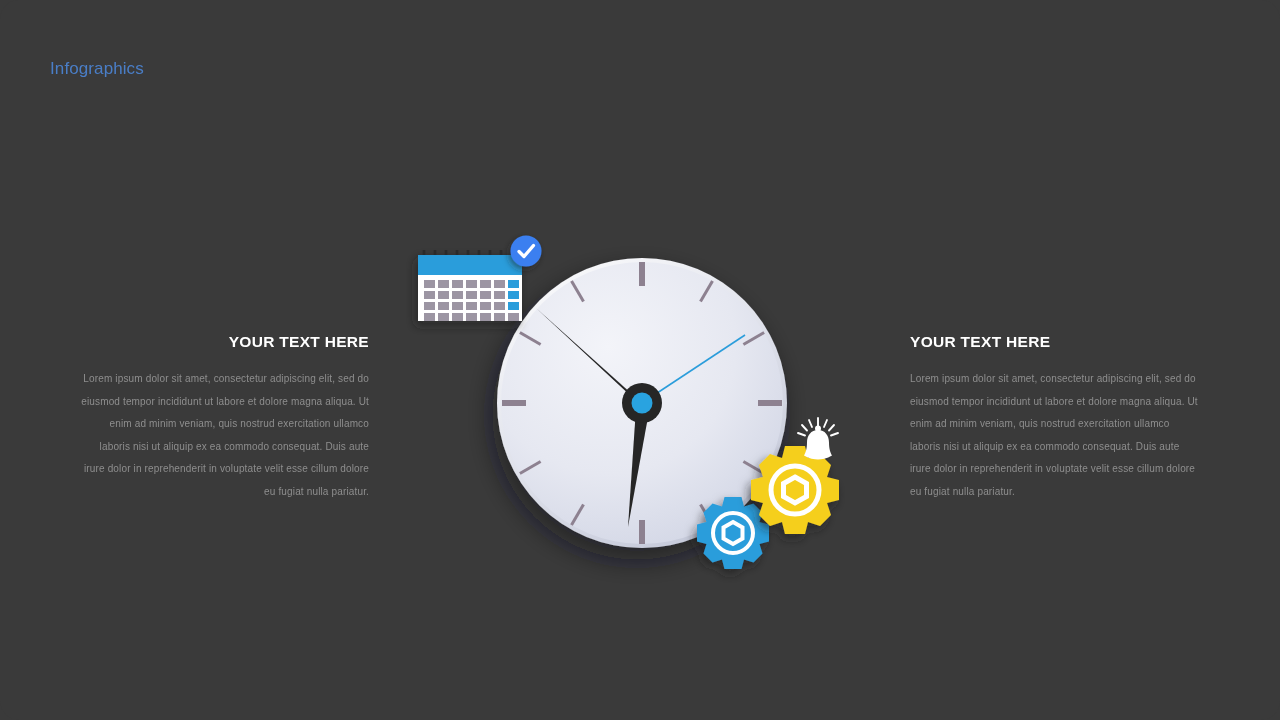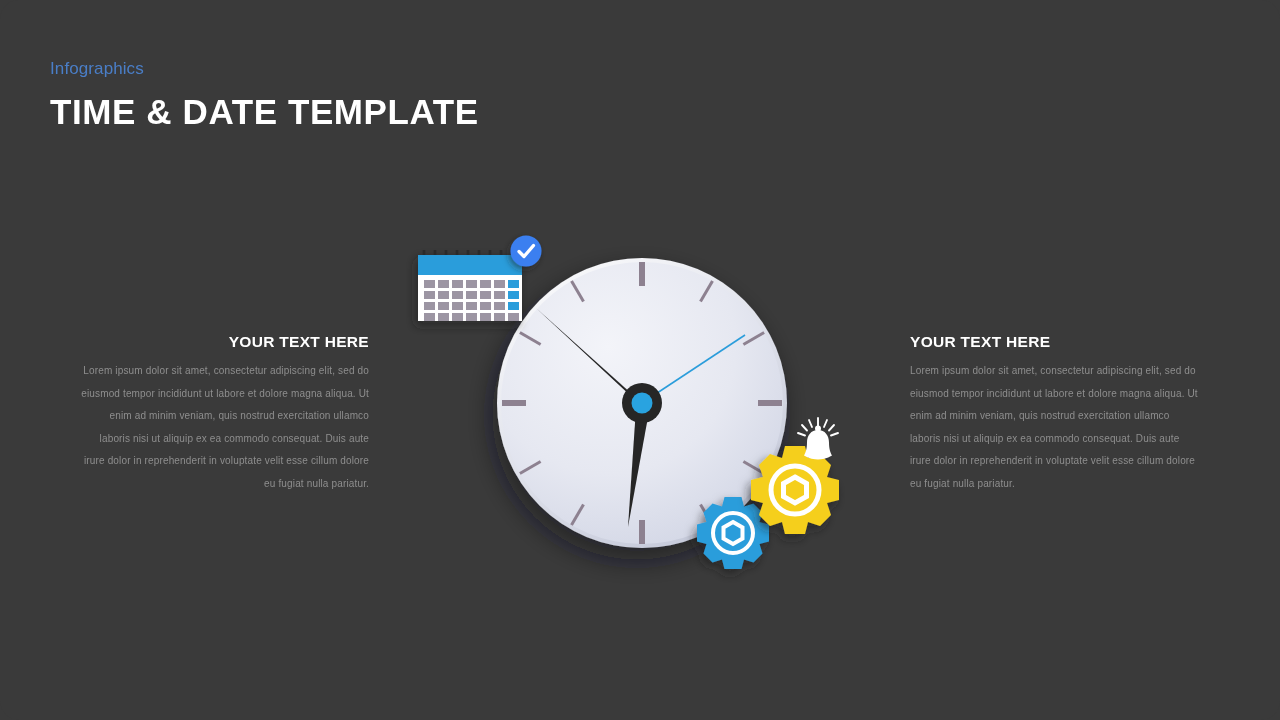--- a/index.html
+++ b/index.html
@@ -27,38 +27,37 @@
     font-size: 35px; font-weight: bold; color: #ffffff;
     letter-spacing: 0.6px;
   }
 
   
   .block { position: absolute; width: 292px; }
   .block.left  { left: 77px;  top: 333px; text-align: right; }
   .block.right { left: 910px; top: 333px; text-align: left; }
   .block h3 {
     font-size: 15.5px; font-weight: bold; color: #ffffff;
-    letter-spacing: 0.3px; margin-bottom: 9px;
+    letter-spacing: 0.3px; margin-bottom: 17px;
   }
   .block p {
     font-size: 10px; color: #8e8e8e; line-height: 2.25;
     letter-spacing: 0.15px;
   }
 
   
   .stage { position: absolute; left: 400px; top: 220px; width: 480px; height: 380px; }
   .stage svg { display: block; }
 </style>
 </head>
 <body>
 
 <div class="slide">
 
   <div class="eyebrow">Infographics</div>
-  <div class="title">TIME &amp; DATE TEMPLATE</div>
 
   <div class="block left">
     <h3>YOUR TEXT HERE</h3>
     <p>Lorem ipsum dolor sit amet, consectetur adipiscing elit, sed do eiusmod tempor incididunt ut labore et dolore magna aliqua. Ut enim ad minim veniam, quis nostrud exercitation ullamco laboris nisi ut aliquip ex ea commodo consequat. Duis aute irure dolor in reprehenderit in voluptate velit esse cillum dolore eu fugiat nulla pariatur.</p>
   </div>
 
   <div class="block right">
     <h3>YOUR TEXT HERE</h3>
     <p>Lorem ipsum dolor sit amet, consectetur adipiscing elit, sed do eiusmod tempor incididunt ut labore et dolore magna aliqua. Ut enim ad minim veniam, quis nostrud exercitation ullamco laboris nisi ut aliquip ex ea commodo consequat. Duis aute irure dolor in reprehenderit in voluptate velit esse cillum dolore eu fugiat nulla pariatur.</p>
   </div>

